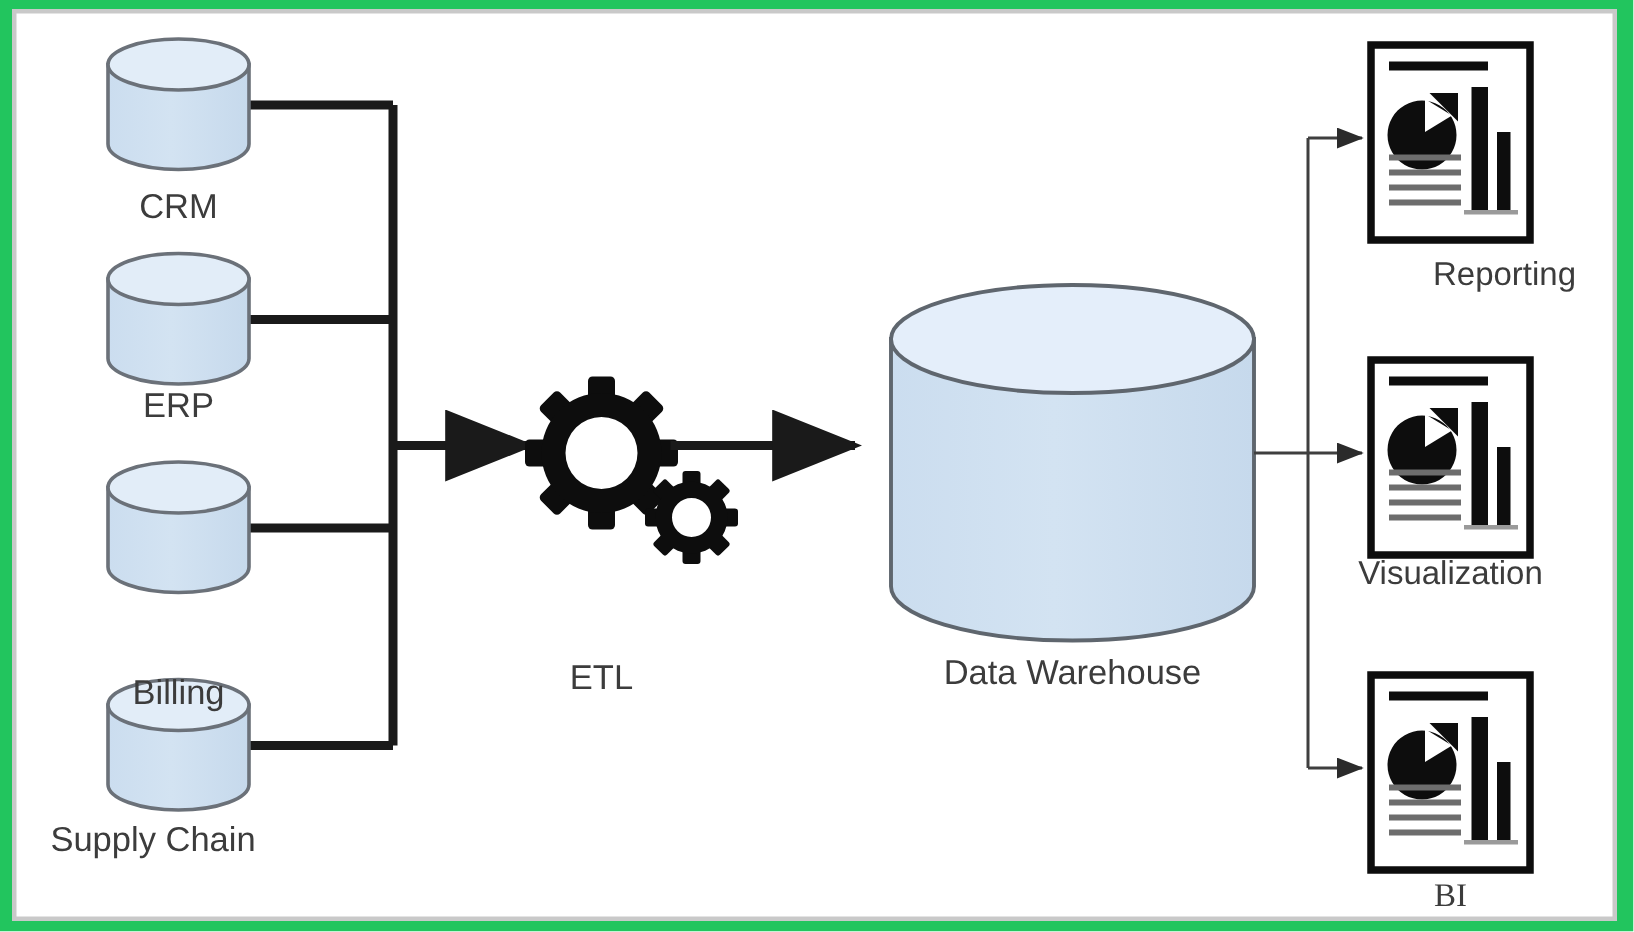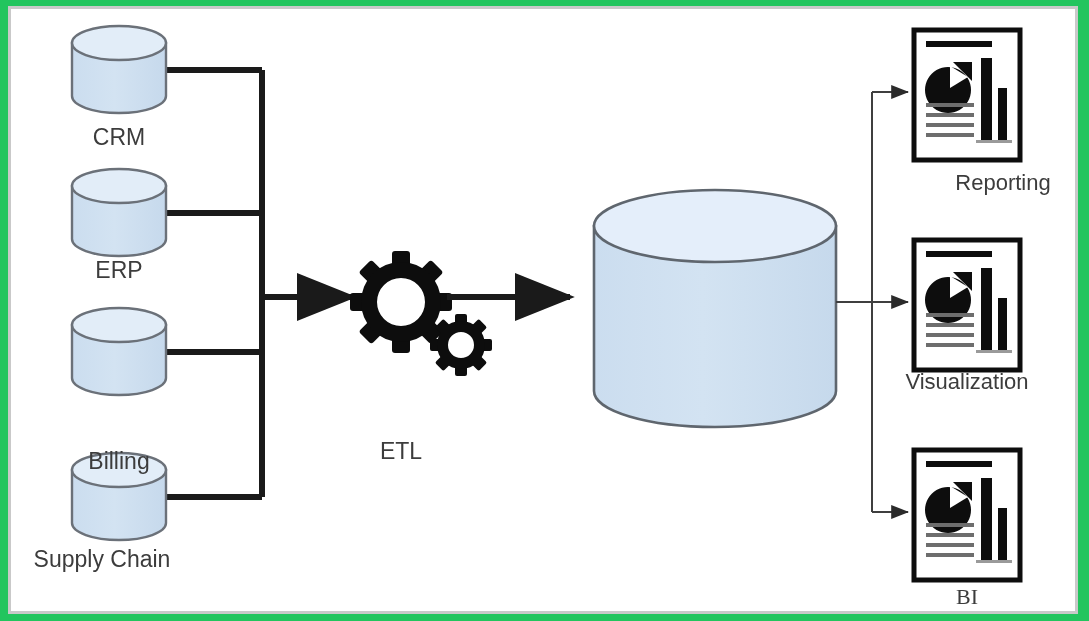--- a/index.html
+++ b/index.html
@@ -164,17 +164,18 @@
     </g>
   </svg>
 
   <div class="lbl" style="left:19px;top:126px;width:200px;">CRM</div>
   <div class="lbl" style="left:19px;top:259px;width:200px;">ERP</div>
   <div class="lbl" style="left:19px;top:407px;width:200px;margin-top:43px;">Billing</div>
   <div class="lbl" style="left:2px;top:548px;width:200px;">Supply Chain</div>
 
   <div class="lbl" style="left:331px;top:440px;width:140px;">ETL</div>
 
+  <div class="lbl" style="left:595px;top:437px;width:240px;">Data Warehouse</div>
 
   <div class="lbl s" style="left:928px;top:172px;width:150px;">Reporting</div>
   <div class="lbl s" style="left:877px;top:371px;width:180px;">Visualization</div>
   <div class="lbl s" style="left:892px;top:586px;width:150px;font-family:Liberation Serif, serif;">BI</div>
 </div>
 
 </body></html>

